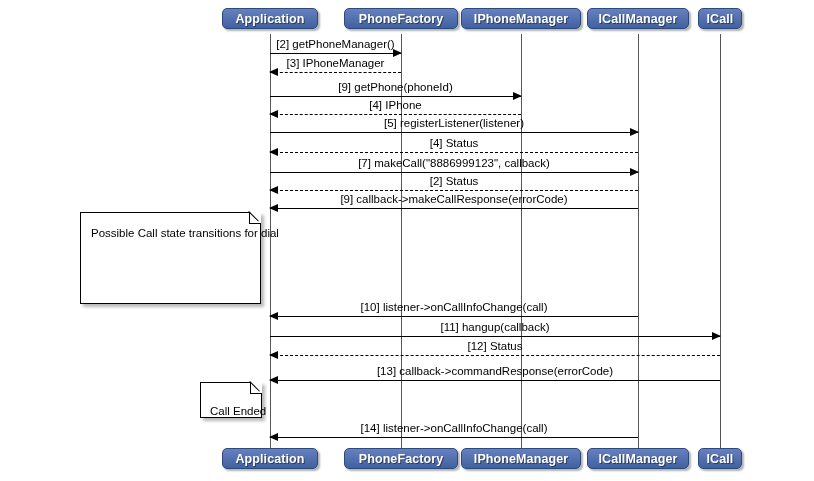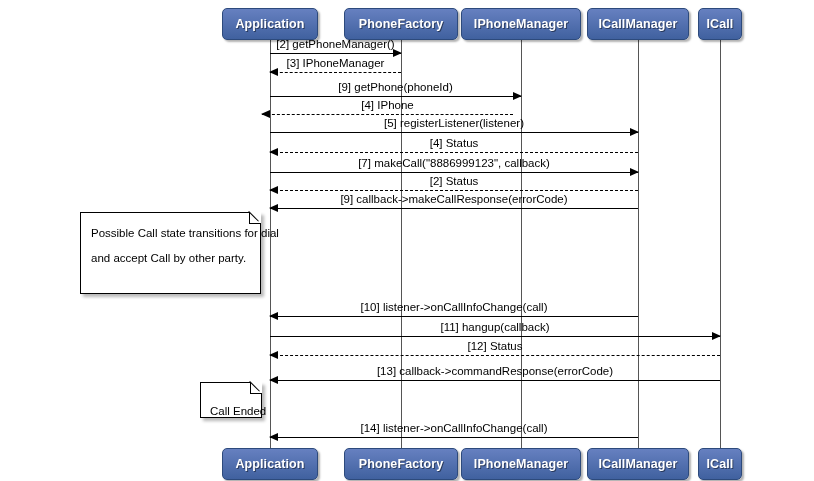--- a/index.html
+++ b/index.html
@@ -15,21 +15,21 @@
     position: relative;
     width: 814px;
     height: 481px;
     background: #ffffff;
     overflow: hidden;
   }
   
   .participant {
     position: absolute;
     box-sizing: border-box;
-    height: 32px;
+    height: 21px;
     border: 1px solid #2d4a7c;
     border-radius: 5px;
     background: linear-gradient(#6680c0, #40619f);
     color: #ffffff;
     font-size: 12.5px;
     font-weight: bold;
     letter-spacing: 0.1px;
     display: flex;
     align-items: center;
     justify-content: center;
@@ -186,21 +186,21 @@
     <div class="msg left dashed" style="left: 270px; width: 131px; top: 72px;">
       <div class="label">[3] IPhoneManager</div>
       <div class="line"></div>
       <div class="head"></div>
     </div>
     <div class="msg right" style="left: 270px; width: 251px; top: 96px;">
       <div class="label">[9] getPhone(phoneId)</div>
       <div class="line"></div>
       <div class="head"></div>
     </div>
-    <div class="msg left dashed" style="left: 262px; width: 251px; top: 114px;">
+    <div class="msg left dashed" style="left: 270px; width: 251px; top: 114px;">
       <div class="label">[4] IPhone</div>
       <div class="line"></div>
       <div class="head"></div>
     </div>
     <div class="msg right" style="left: 270px; width: 368px; top: 132px;">
       <div class="label">[5] registerListener(listener)</div>
       <div class="line"></div>
       <div class="head"></div>
     </div>
     <div class="msg left dashed" style="left: 270px; width: 368px; top: 152px;">
@@ -241,25 +241,24 @@
     <div class="msg left" style="left: 270px; width: 450px; top: 380px;">
       <div class="label">[13] callback-&gt;commandResponse(errorCode)</div>
       <div class="line"></div>
       <div class="head"></div>
     </div>
     <div class="msg left" style="left: 270px; width: 368px; top: 437px;">
       <div class="label">[14] listener-&gt;onCallInfoChange(call)</div>
       <div class="line"></div>
       <div class="head"></div>
     </div>
-    <div class="note" style="left: 80px; top: 212px; width: 181px; height: 82px;">
+    <div class="note" style="left: 80px; top: 212px; width: 181px; height: 92px;">
       <div class="fold"></div>
       <div class="note-body">
         <div class="note-line">Possible Call state transitions for dial</div>
-        <div class="note-line">and accept Call by other party.</div>
       </div>
     </div>
     <div class="note small" style="left: 200px; top: 382px; width: 62px; height: 36px;">
       <div class="fold"></div>
       <div class="note-body">
         <div class="note-line">Call Ended</div>
       </div>
     </div>
   </div>
 

